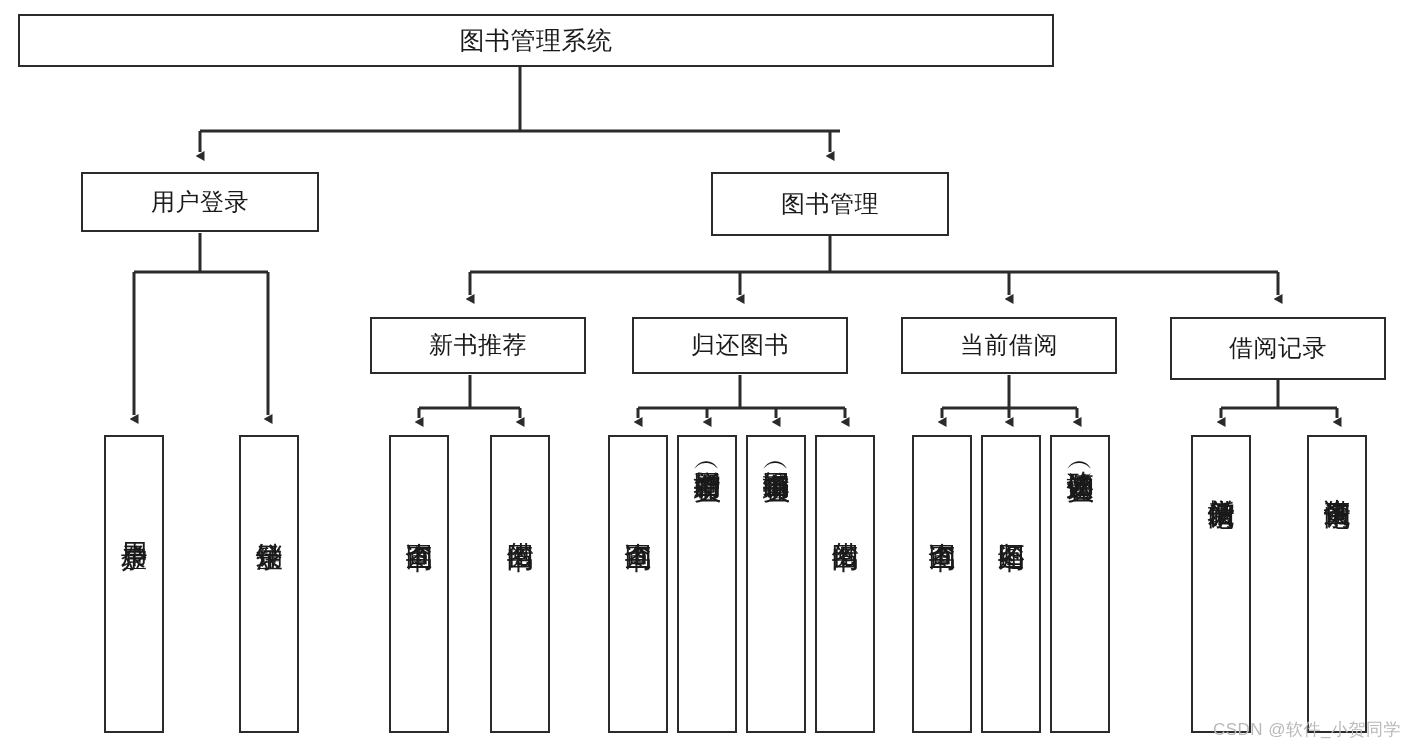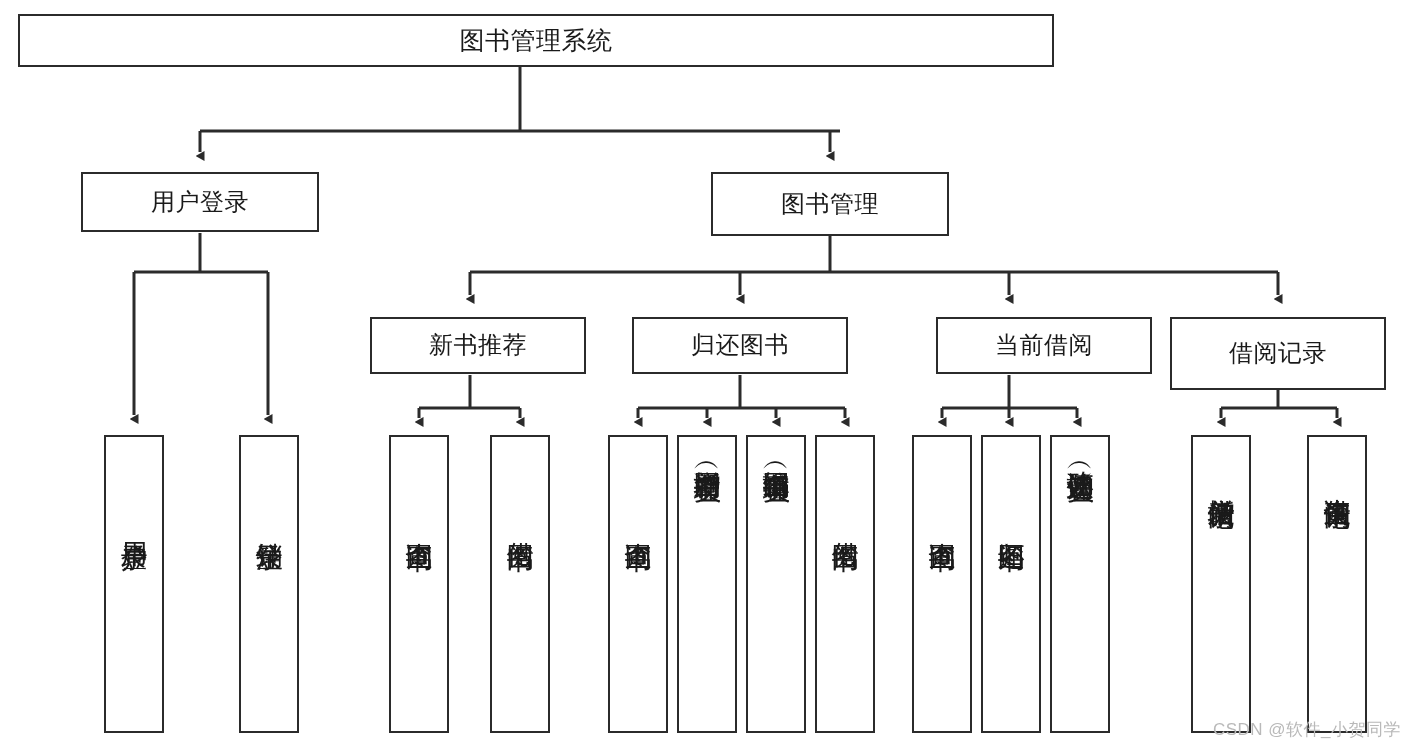--- a/index.html
+++ b/index.html
@@ -147,24 +147,24 @@
   <div class="node horizontal" style="left:711px; top:172px; width:238px; height:64px;">
     <span class="node-label">图书管理</span>
   </div>
 
   <div class="node horizontal" style="left:362px; top:317px; width:216px; height:57px;margin-left:8px;">
     <span class="node-label">新书推荐</span>
   </div>
   <div class="node horizontal" style="left:632px; top:317px; width:216px; height:57px;">
     <span class="node-label">归还图书</span>
   </div>
-  <div class="node horizontal" style="left:936px; top:317px; width:216px; height:57px;">
+  <div class="node horizontal" style="left:901px; top:317px; width:216px; height:57px;">
     <span class="node-label">当前借阅</span>
   </div>
-  <div class="node horizontal" style="left:1170px; top:317px; width:216px; height:73px;">
+  <div class="node horizontal" style="left:1170px; top:317px; width:216px; height:63px;">
     <span class="node-label">借阅记录</span>
   </div>
 
   <div class="node vertical mid" style="left:104px; top:435px; width:60px; height:298px;">
     <span class="node-label">用户登录</span>
   </div>
   <div class="node vertical mid" style="left:239px; top:435px; width:60px; height:298px;">
     <span class="node-label">注销登录</span>
   </div>
 

